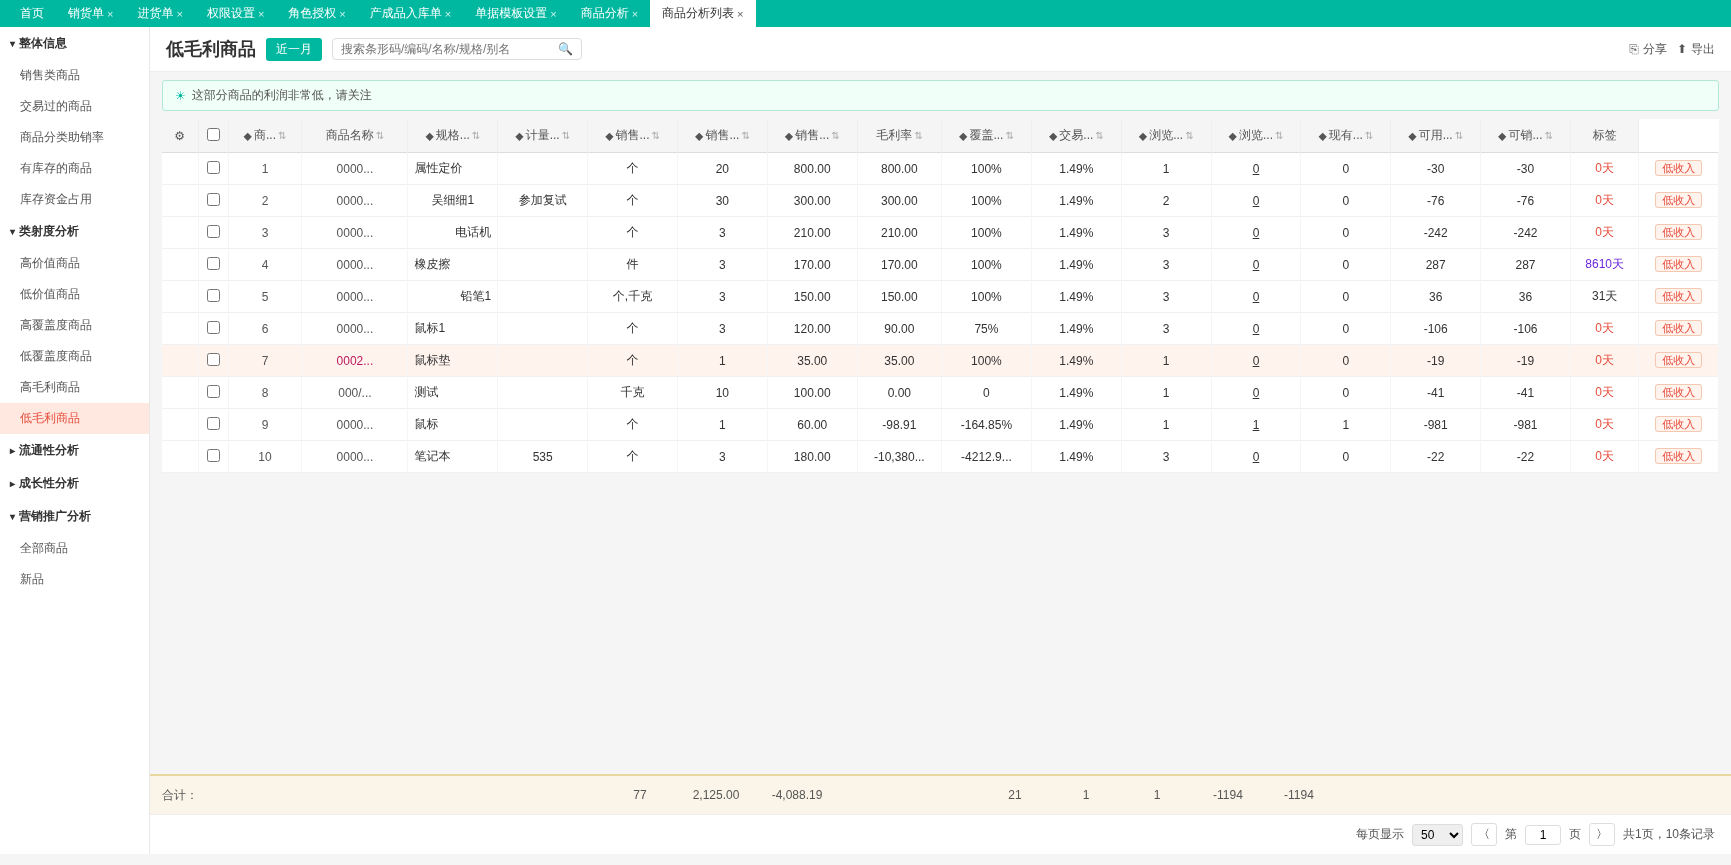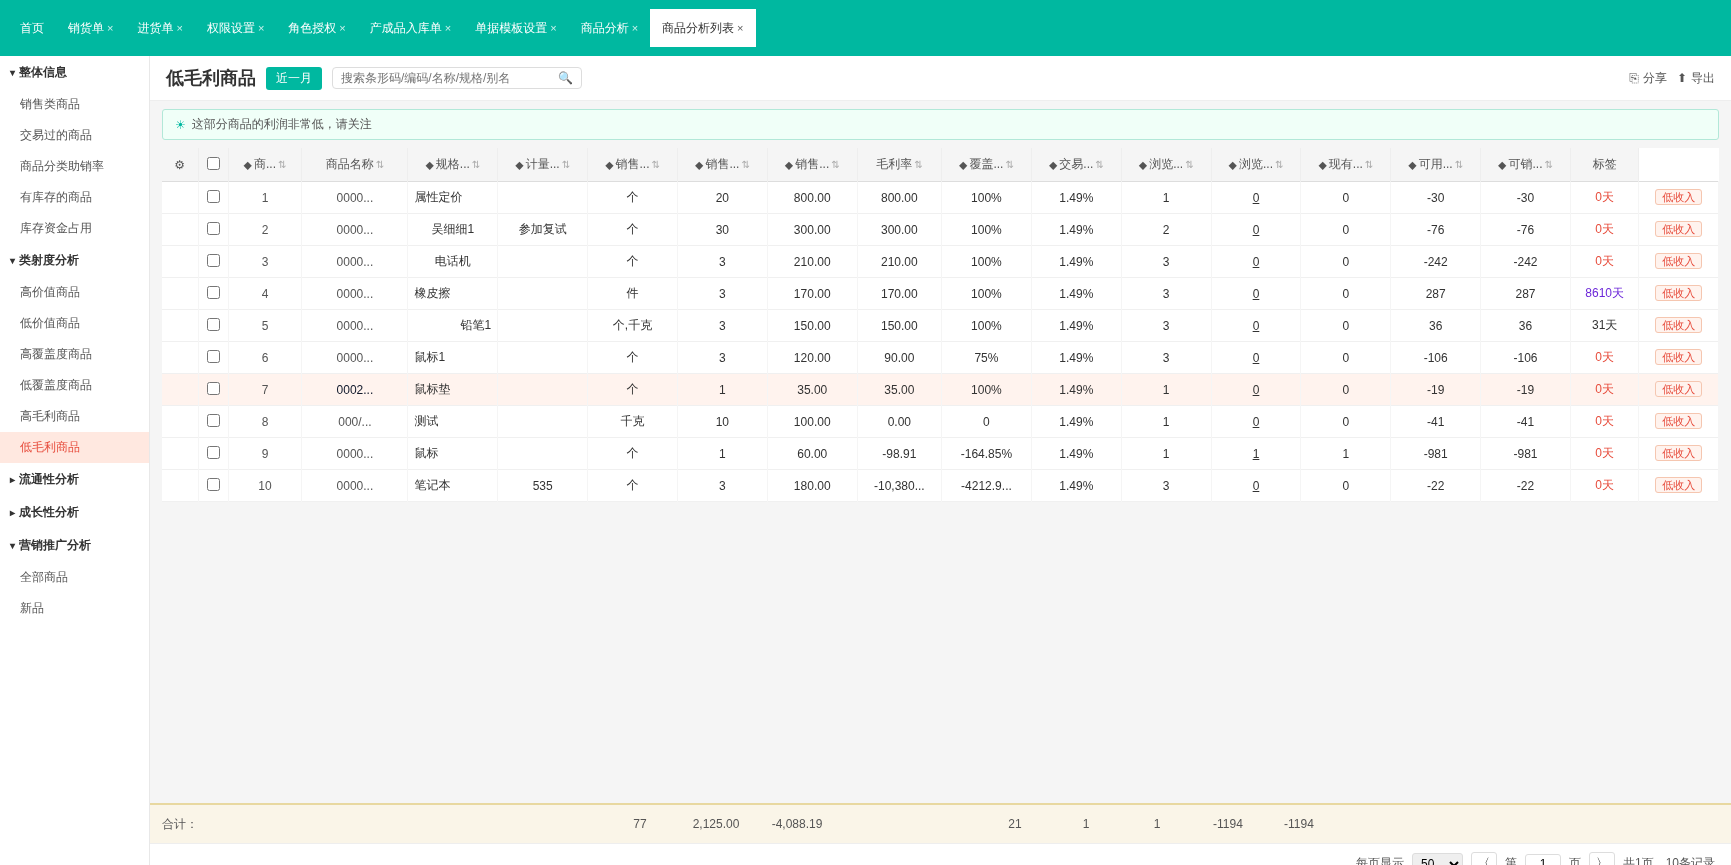--- a/index.html
+++ b/index.html
@@ -3,21 +3,21 @@
   <meta charset="utf-8">
   <style>
     * { box-sizing: border-box; margin: 0; padding: 0; font-family: 'Microsoft YaHei', Arial, sans-serif; font-size: 12px; }
     body { background: #f5f5f5; overflow: hidden; height: 865px; }
 
     
     .top-nav {
       background: #00b8a0;
       display: flex;
       align-items: center;
-      height: 56px;
+      height: 27px;
       padding: 0 8px;
       gap: 0;
     }
     .nav-item {
       color: #fff;
       padding: 0 12px;
       height: 38px;
       display: flex;
       align-items: center;
       cursor: pointer;
@@ -466,21 +466,21 @@
     <td>-76</td>
     <td>-76</td>
     <td style="color:#e74c3c;">0天</td>
     <td class="tag-cell"><span class="tag">低收入</span></td>
   </tr>
             <tr>
     <td></td>
     <td><input type="checkbox" style=""></td>
     <td style="color:#555;">3</td>
     <td style="color:#555;">0000...</td>
-    <td style="text-align:center;cursor:pointer;color:#333;">电话机</td>
+    <td style="text-align:right;cursor:pointer;color:#333;">电话机</td>
     <td></td>
     <td>个</td>
     <td>3</td>
     <td>210.00</td>
     <td>210.00</td>
     <td>100%</td>
     <td>1.49%</td>
     <td>3</td>
     <td style="color:#333;"><span class="underline-link">0</span></td>
     <td>0</td>
@@ -549,21 +549,21 @@
     <td>0</td>
     <td>-106</td>
     <td>-106</td>
     <td style="color:#e74c3c;">0天</td>
     <td class="tag-cell"><span class="tag">低收入</span></td>
   </tr>
             <tr class="highlighted">
     <td></td>
     <td><input type="checkbox" style=""></td>
     <td style="color:#555;">7</td>
-    <td style="color:#0f172a;">0002...</td>
+    <td style="color:#be185d;">0002...</td>
     <td style="text-align:left;cursor:pointer;color:#333;">鼠标垫</td>
     <td></td>
     <td>个</td>
     <td>1</td>
     <td>35.00</td>
     <td>35.00</td>
     <td>100%</td>
     <td>1.49%</td>
     <td>1</td>
     <td style="color:#333;"><span class="underline-link">0</span></td>

